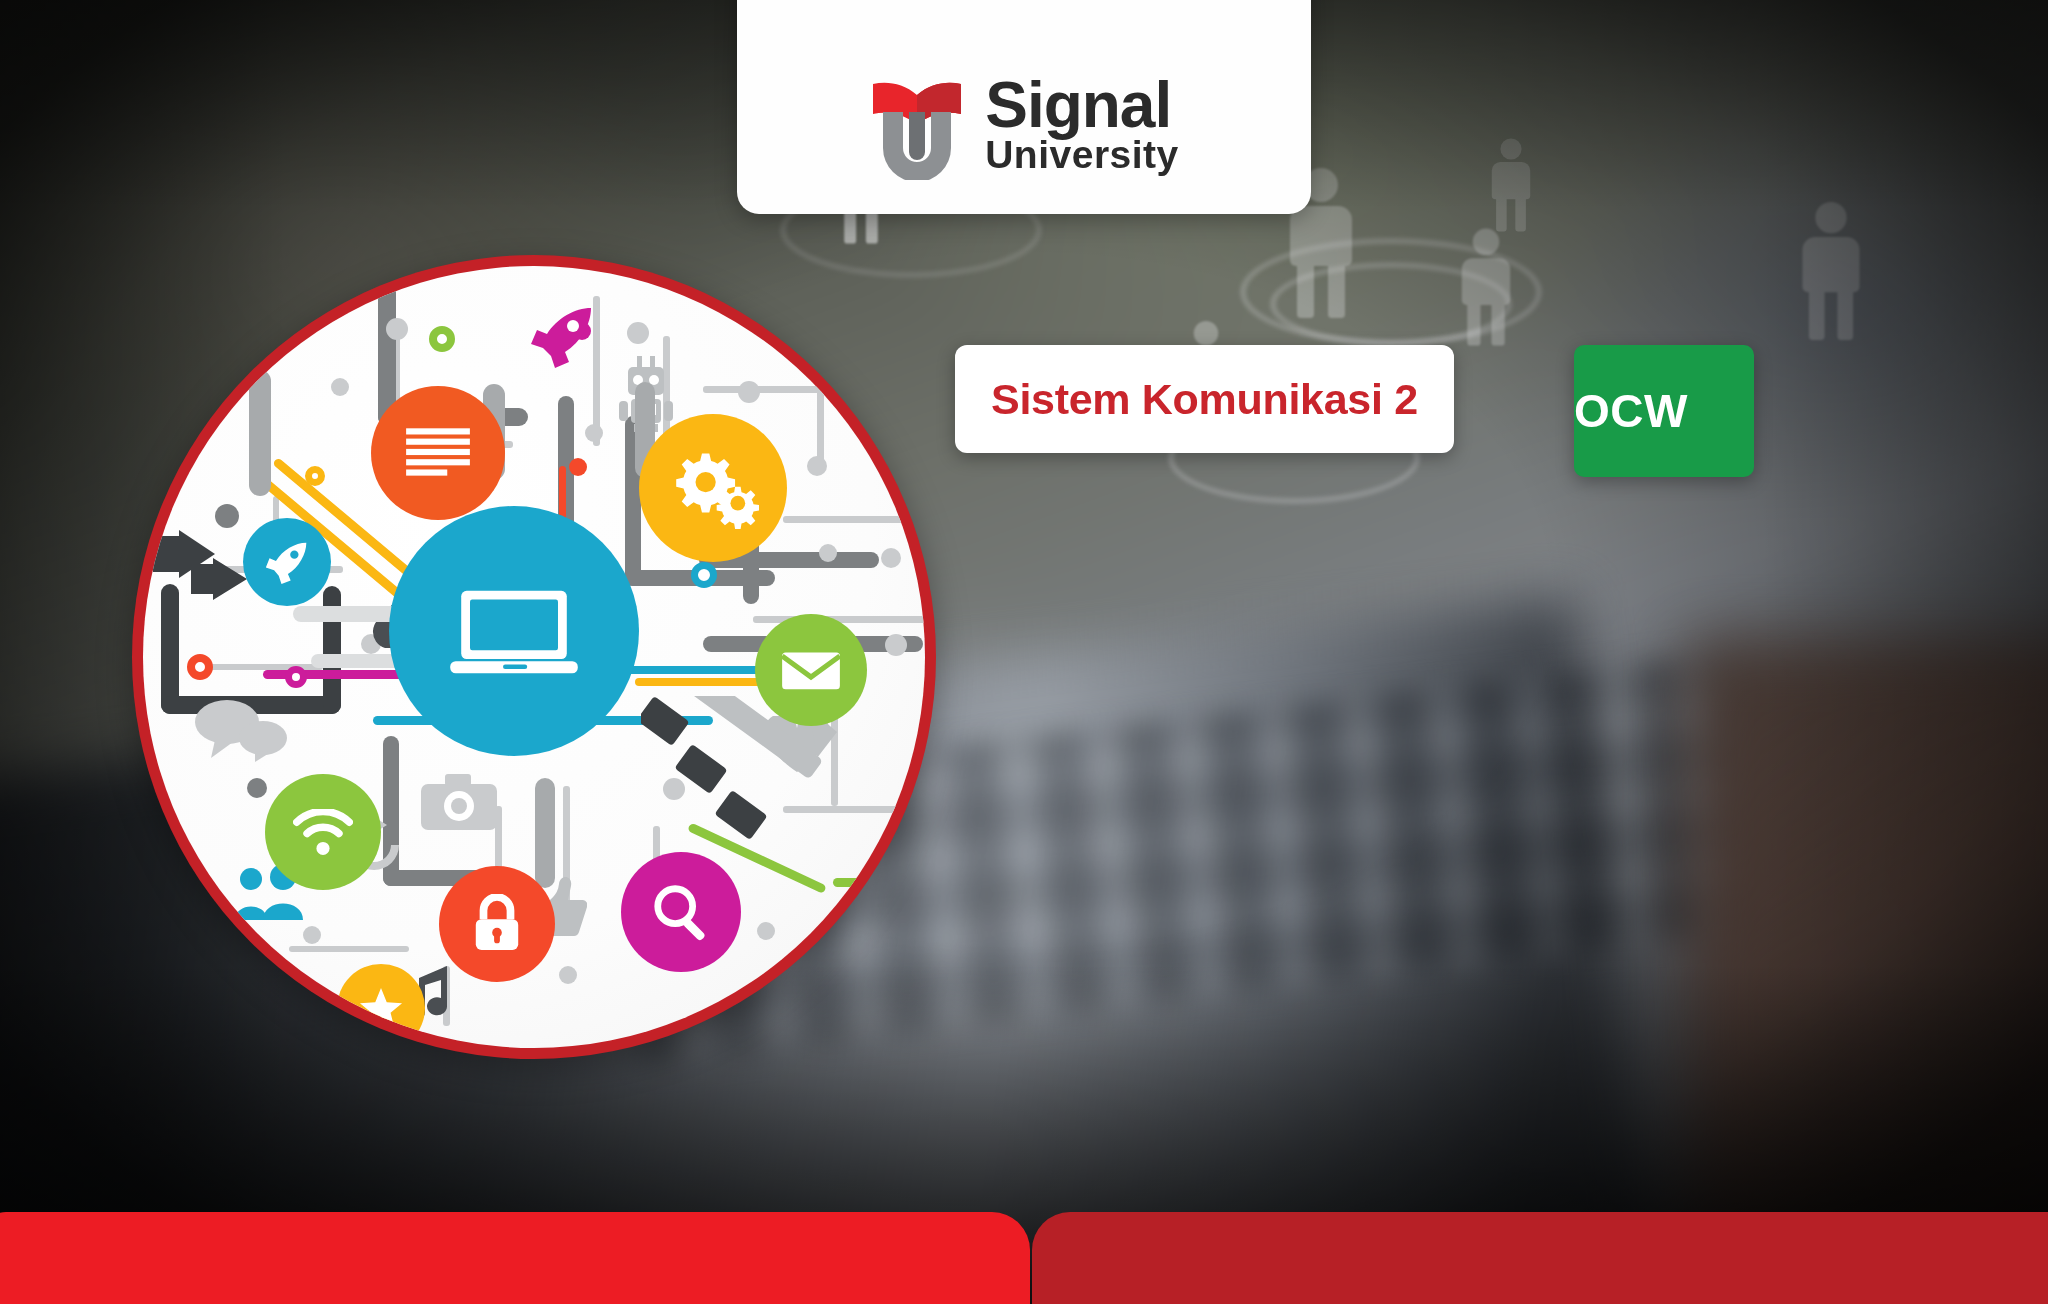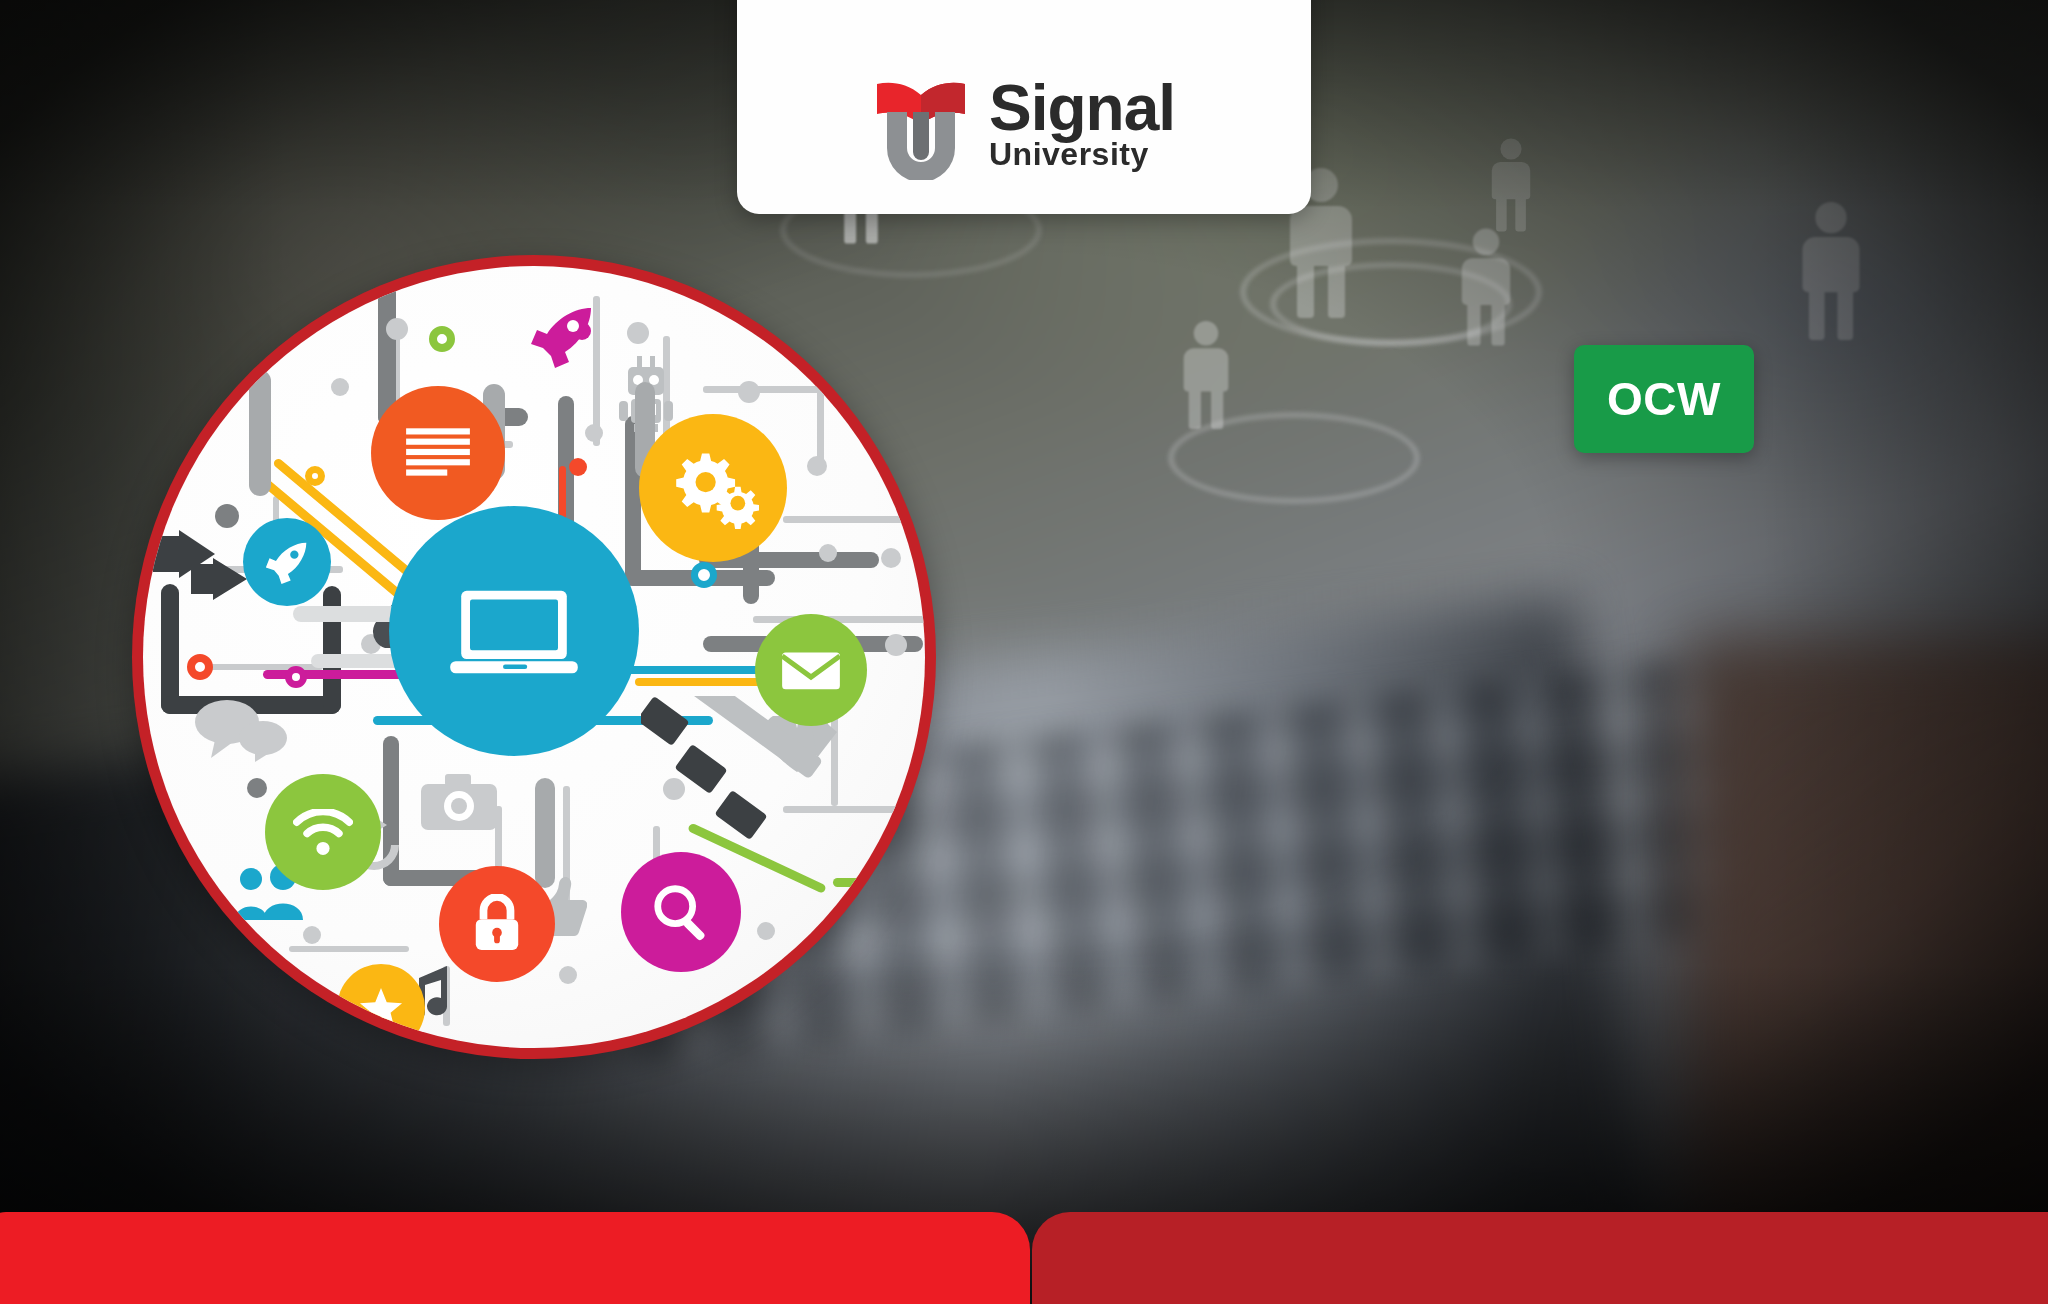--- a/index.html
+++ b/index.html
@@ -113,21 +113,21 @@
     box-sizing: border-box;
   }
   .logo-row { display: flex; align-items: center; gap: 20px; }
   .logo-mark { position: relative; width: 96px; height: 112px; }
   .tm-text { display: flex; flex-direction: column; line-height: .92; }
   .tm-telkom {
     font-size: 64px; font-weight: 700; color: #2b2b2b;
     letter-spacing: -1px;
   }
   .tm-univ {
-    font-size: 32px; font-weight: 700; color: #2b2b2b;
+    font-size: 39px; font-weight: 700; color: #2b2b2b;
     letter-spacing: .5px; margin-top: 2px;
   }
 
   
   .course-pill {
     position: absolute;
     left: 955px; top: 345px;
     height: 108px;
     padding: 0 36px;
     background: #ffffff;
@@ -138,24 +138,24 @@
   .course-pill span {
     font-size: 43px; font-weight: 700;
     color: #c9252c; letter-spacing: -.3px;
     white-space: nowrap;
   }
 
   
   .ocw-badge {
     position: absolute;
     left: 1574px; top: 345px;
-    width: 180px; height: 108px;
+    width: 180px; height: 132px;
     background: #189b48;
     border-radius: 10px;
-    display: flex; align-items: center; justify-content: center;
+    display: flex; align-items: center; justify-content: flex-start;
     box-shadow: 0 5px 18px rgba(0,0,0,.30);
   }
   .ocw-badge span {
     font-size: 46px; font-weight: 700; color: #ffffff;
     letter-spacing: .5px;
   }
 
   
   .title-card {
     position: absolute;
@@ -526,20 +526,23 @@
           <path d="M40 44 L56 44 L56 84 a8 8 0 0 1 -16 0 Z" fill="#6d7073"></path>
         </svg>
       </div>
       <div class="tm-text">
         <div class="tm-telkom">Signal</div>
         <div class="tm-univ">University</div>
       </div>
     </div>
   </div>
 
+  <div class="course-pill">
+    <span>Sistem Komunikasi 2</span>
+  </div>
 
   <div class="ocw-badge">
     <span>OCW</span>
   </div>
 
 
   <div class="bar-left"></div>
   <div class="bar-right"></div>
 
 </div>

